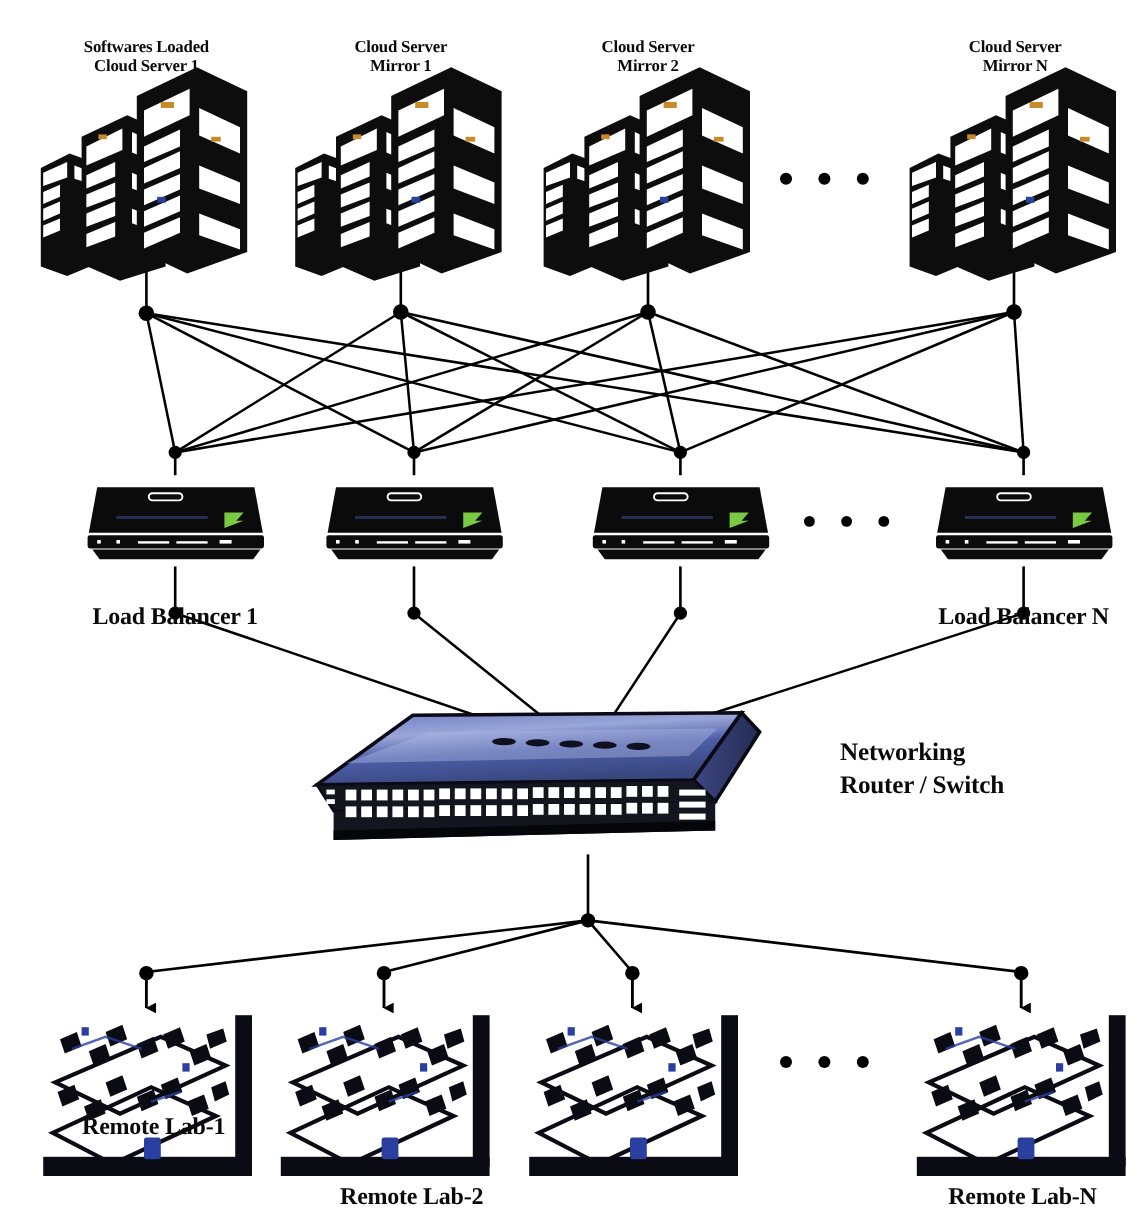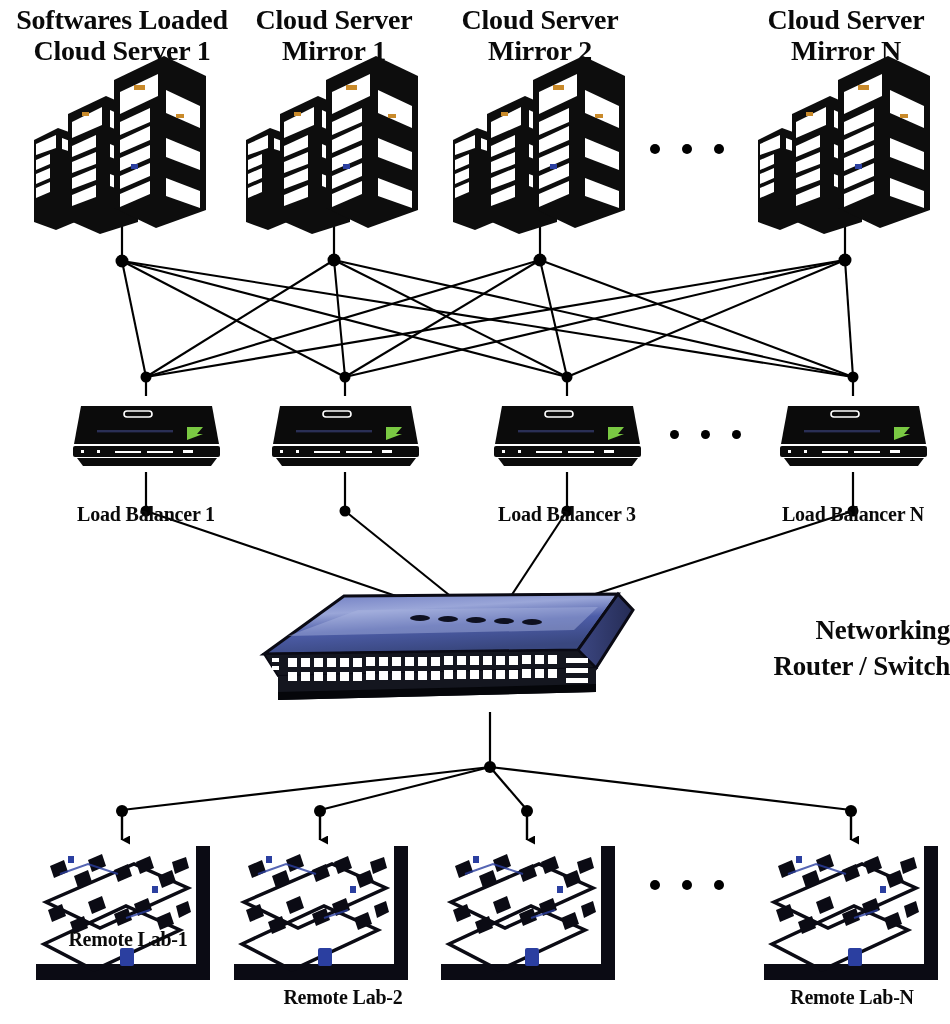--- a/index.html
+++ b/index.html
@@ -30,24 +30,24 @@
   
   .lbl {
     position: absolute;
     text-align: center;
     font-weight: bold;
     color: #0a0a0a;
     line-height: 1.12;
     letter-spacing: -0.2px;
     white-space: pre-line;
   }
-  .lbl-top      { font-size: 28px; }
+  .lbl-top      { font-size: 14px; margin-top: 28px; }
   .lbl-lb       { font-size: 20px; }
   .lbl-lab      { font-size: 20px; }
-  .lbl-router   { font-size: 27px; text-align: right; line-height: 1.35; }
+  .lbl-router   { font-size: 21px; text-align: left; line-height: 1.35; }
 
   
   .dots {
     position: absolute;
     display: flex;
     align-items: center;
     gap: 22px;
   }
   .dots i {
     display: block;
@@ -471,21 +471,20 @@
     </svg>
   </div>
 
   <div class="dots small" style="left:670px; top:430px;">
     <i></i>
       <i></i>
       <i></i>
   </div>
 
   <div class="lbl lbl-lb" style="left:36px;  top:503px; width:220px;">Load Balancer 1</div>
-  <div class="lbl lbl-lb" style="left:457px; top:503px; width:220px;">Load Balancer 3</div>
   <div class="lbl lbl-lb" style="left:743px; top:503px; width:220px;">Load Balancer N</div>
 
   <div class="switch" style="left:248px; top:588px;">
     <svg viewBox="0 0 400 135" xmlns="http://www.w3.org/2000/svg">
       <defs>
         <linearGradient id="switchTop" x1="0" y1="0" x2="0.35" y2="1">
           <stop offset="0%" stop-color="#6b79c0"></stop>
           <stop offset="35%" stop-color="#9aa6d8"></stop>
           <stop offset="62%" stop-color="#4d5da8"></stop>
           <stop offset="100%" stop-color="#39477f"></stop>

